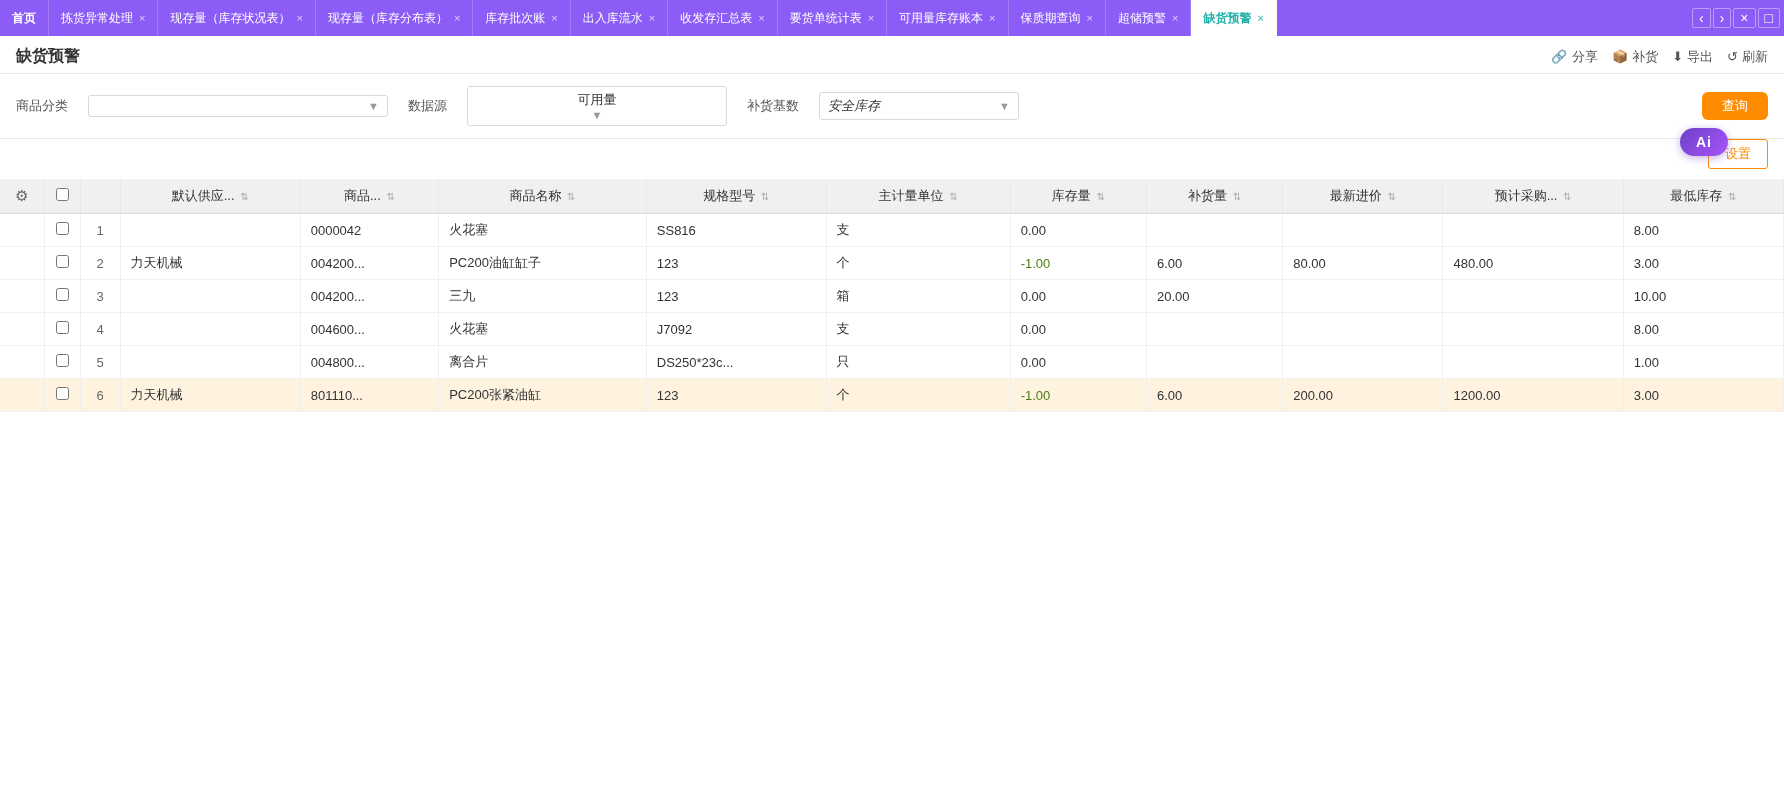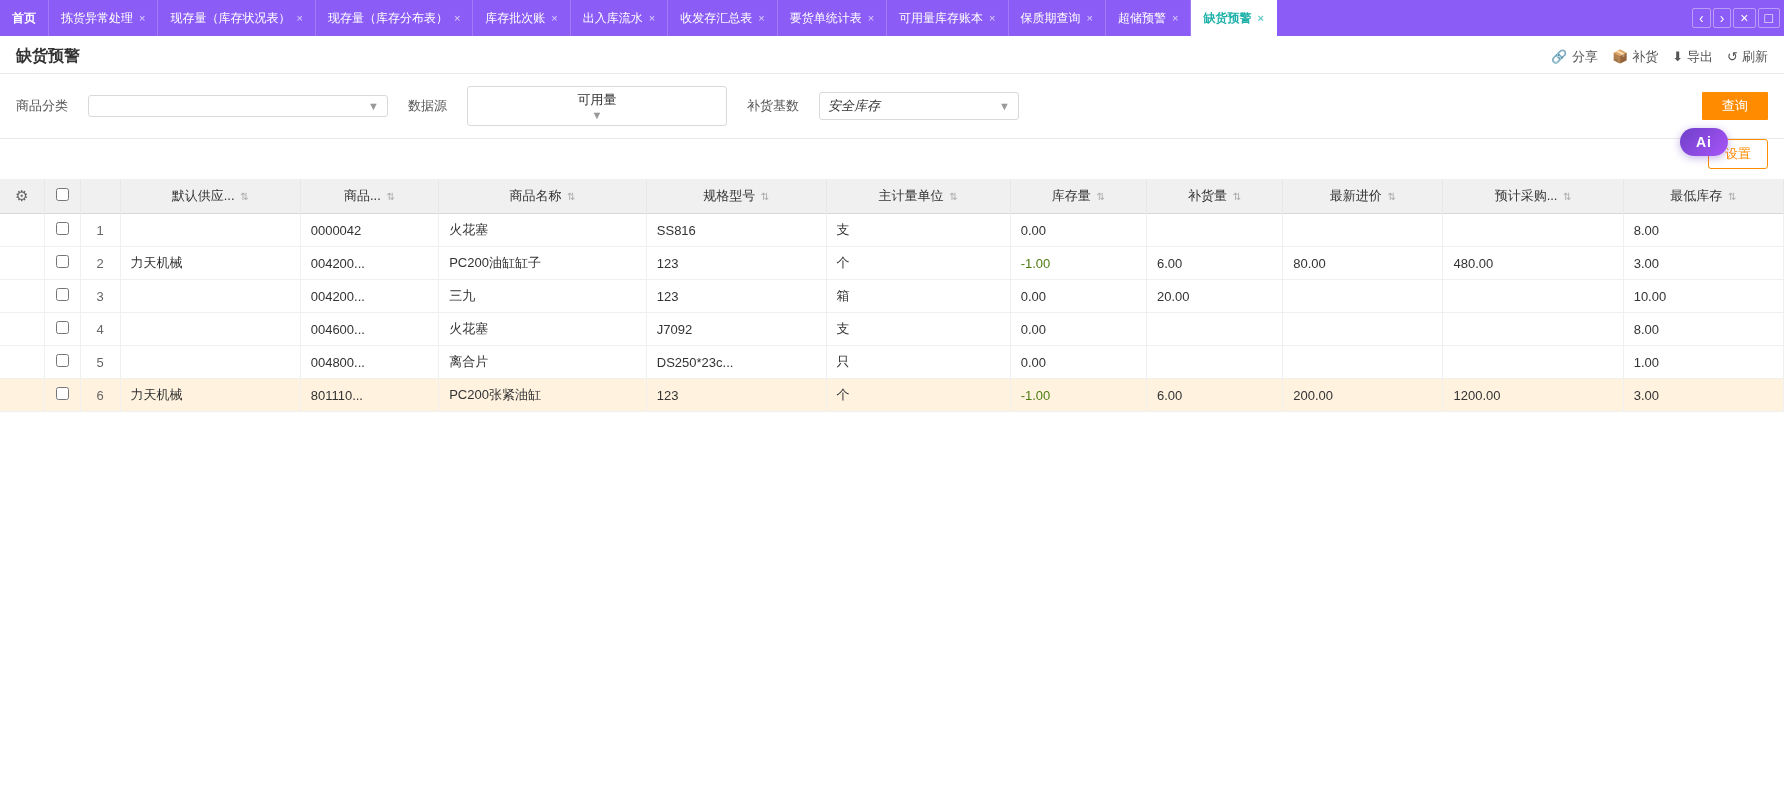--- a/index.html
+++ b/index.html
@@ -131,21 +131,21 @@
     }
     .filter-actions {
       margin-left: auto;
       display: flex;
       gap: 8px;
     }
     .btn-query {
       background: #ff8c00;
       color: #fff;
       border: none;
-      border-radius: 1px;
+      border-radius: 6px;
       padding: 5px 20px;
       cursor: pointer;
       font-size: 13px;
     }
     .btn-settings {
       background: #fff;
       color: #ff8c00;
       border: 1px solid #ff8c00;
       border-radius: 3px;
       padding: 5px 16px;

